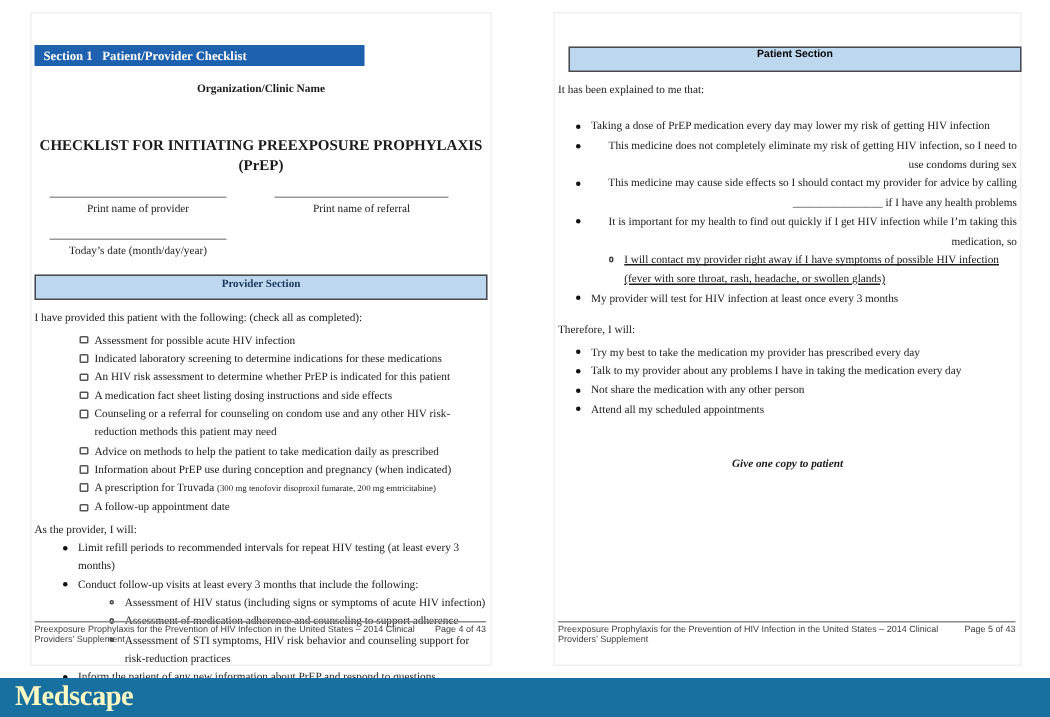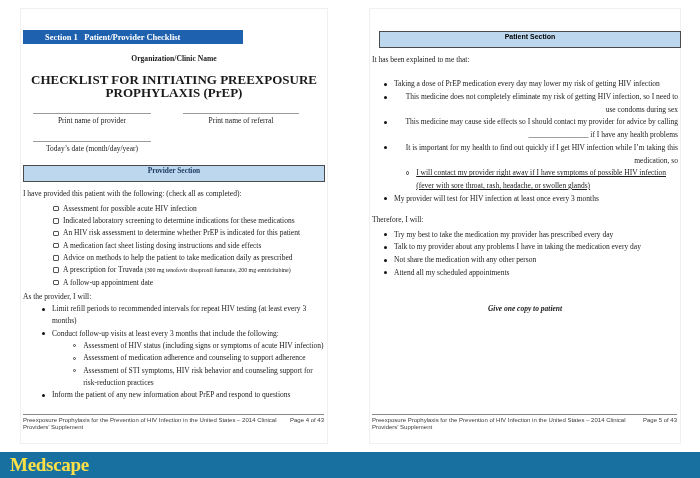--- a/index.html
+++ b/index.html
@@ -12,24 +12,24 @@
     position:absolute; top:8px; height:436px; background:#fff;
     border:1px solid #f0f0f0; font-size:7.5px; line-height:12.3px;
   }
   .page-left  { left:20px;  width:308px; padding:0 2px 0 2px; }
   .page-right { left:369px; width:312px; padding:0 2px 0 2px; }
 
   
   .sec1-bar {
     margin-top:21px; width:220px; height:14px; background:#1E61AE;
     color:#fff; font-weight:bold; font-size:8.5px; line-height:14px;
-    padding-left:22px; white-space:pre;
+    padding-left:6px; white-space:pre;
   }
   .org-label   { margin-top:9px;  text-align:center; font-weight:bold; font-size:7.6px; }
-  .doc-title   { margin-top:9px;  text-align:center; font-weight:bold; font-size:13px; }
+  .doc-title   { margin-top:27px;  text-align:center; font-weight:bold; font-size:10px; }
   .sig-row     { margin-top:14px; display:flex; }
   .sig-col     { width:118px; }
   .sig-col.c1  { margin-left:10px; }
   .sig-col.c2  { margin-left:32px; width:116px; }
   .sig-line    { border-top:1px solid #9a9a9a; height:1px; }
   .sig-label   { text-align:center; margin-top:1px; }
   .date-row    { }
   .sub-bar {
     background:#BDD7EE; border:1px solid #4a4a4a; height:17px;
     text-align:center; font-weight:bold; line-height:10px;
@@ -75,21 +75,21 @@
     line-height:7px; color:#3c3c3c;
   }
   .footer .pgnum { flex:none; margin-left:8px; }
 
   
   .brand-bar {
     position:absolute; left:0; right:0; bottom:0; height:26px;
     background:#17709F; display:flex; align-items:center;
   }
   .brand-logo {
-    margin-left:10px; color:#fde047; font-family:"Liberation Serif", serif;
+    margin-left:10px; color:#fef9c3; font-family:"Liberation Serif", serif;
     font-weight:bold; font-size:19px; letter-spacing:-0.3px; line-height:26px;
   }
 </style>
 </head>
 <body>
 
 <div class="page page-left">
 
   <div class="sec1-bar">Section 1   Patient/Provider Checklist</div>
 
@@ -130,21 +130,29 @@
     <div class="chk-item">
       <span class="chk-box"></span>
       <span>An HIV risk assessment to determine whether PrEP is indicated for this patient</span>
     </div>
     <div class="chk-item">
       <span class="chk-box"></span>
       <span>A medication fact sheet listing dosing instructions and side effects</span>
     </div>
     <div class="chk-item">
       <span class="chk-box"></span>
+      <span>Counseling or a referral for counseling on condom use and any other HIV risk-reduction methods this patient may need</span>
+    </div>
+    <div class="chk-item">
+      <span class="chk-box"></span>
       <span>Advice on methods to help the patient to take medication daily as prescribed</span>
+    </div>
+    <div class="chk-item">
+      <span class="chk-box"></span>
+      <span>Information about PrEP use during conception and pregnancy (when indicated)</span>
     </div>
     <div class="chk-item">
       <span class="chk-box"></span>
       <span><span>A prescription for Truvada </span><span class="small-detail">(300 mg tenofovir disoproxil fumarate, 200 mg emtricitabine)</span></span>
     </div>
     <div class="chk-item">
       <span class="chk-box"></span>
       <span>A follow-up appointment date</span>
     </div>
   </div>

